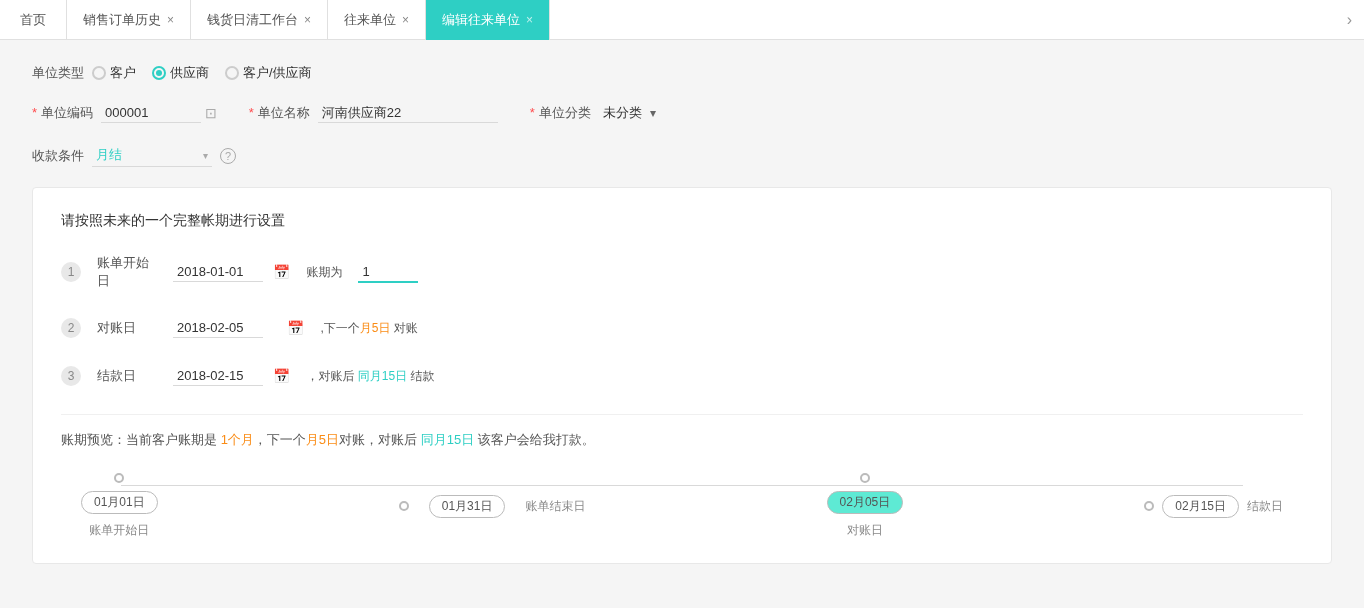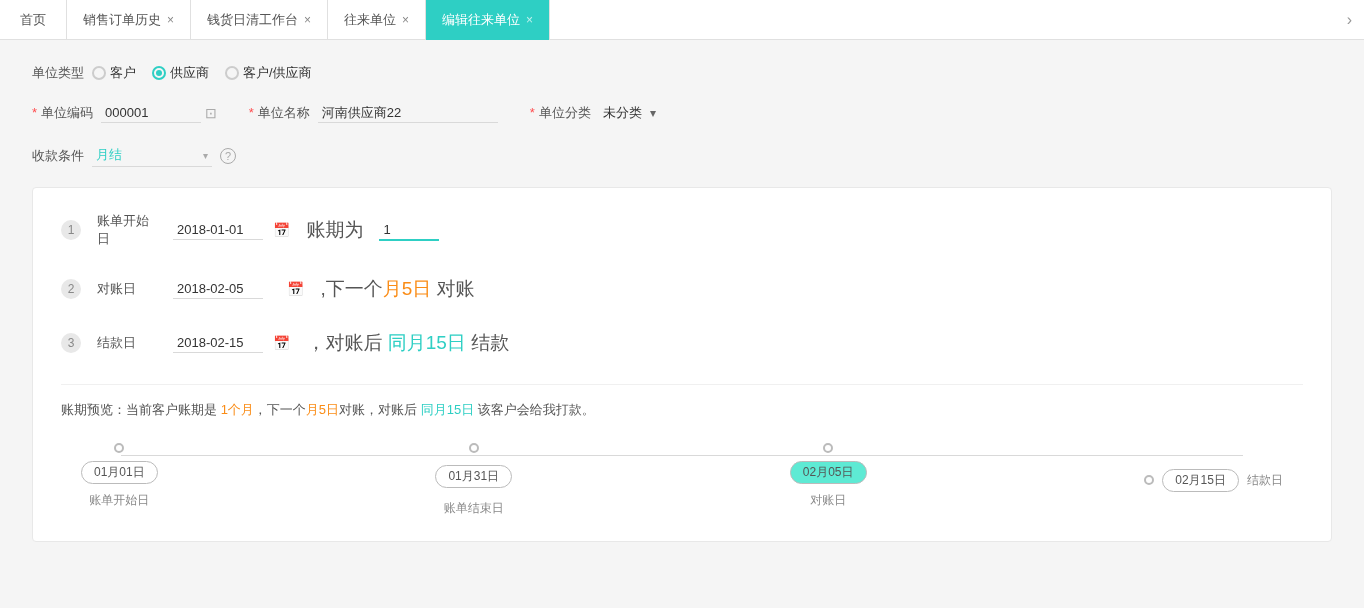--- a/index.html
+++ b/index.html
@@ -223,21 +223,21 @@
       border: none;
       border-bottom: 1px solid #d9d9d9;
       outline: none;
       padding: 2px 4px;
       font-size: 13px;
       color: #333;
       background: transparent;
       width: 90px;
     }
     .period-desc {
-      font-size: 19px;
+      font-size: 12px;
       color: #555;
     }
     .highlight-orange {
       color: #fa8c16;
     }
     .highlight-teal {
       color: #2ecfc4;
     }
     .cal-icon {
       color: #aaa;
@@ -350,20 +350,21 @@
       <span class="form-label">收款条件</span>
       <div class="dropdown-wrapper">
         <span class="dropdown-text">月结</span>
         <span class="dropdown-chevron">▾</span>
       </div>
       <div class="help-icon">?</div>
     </div>
   </div>
 
   <div class="card">
+    <div class="card-title">请按照未来的一个完整帐期进行设置</div>
 
     <div class="period-row">
       <div class="period-num">1</div>
       <div class="period-label">账单开始日</div>
       <div style="display:flex;align-items:center;gap:6px;">
         <input type="text" class="period-date-input" value="2018-01-01" style="">
         <span class="cal-icon">📅</span>
       </div>
       <span class="period-desc">账期为</span>
       <input type="text" class="period-num-input" value="1" style="">
@@ -399,21 +400,21 @@
         <div style="position:absolute; top:12px; left:60px; right:60px; height:1px; background:#d9d9d9;"></div>
 
         <div style="display:flex; justify-content:space-between; position:relative; z-index:1;">
 
           <div style="display:flex;flex-direction:column;align-items:center;gap:8px;">
             <div style="width:10px;height:10px;border-radius:50%;border:2px solid #bbb;background:#fff;"></div>
             <div style="border:1px solid #bbb;border-radius:12px;padding:2px 12px;font-size:12px;color:#555;background:#fff;">01月01日</div>
             <div style="font-size:12px;color:#888;">账单开始日</div>
           </div>
 
-          <div style="display:flex;flex-direction:column;align-items:center;gap:12px;">
+          <div style="display:flex;flex-direction:row;align-items:center;gap:20px;">
             <div style="width:10px;height:10px;border-radius:50%;border:2px solid #bbb;background:#fff;"></div>
             <div style="border:1px solid #bbb;border-radius:12px;padding:2px 12px;font-size:12px;color:#555;background:#fff;">01月31日</div>
             <div style="font-size:12px;color:#888;">账单结束日</div>
           </div>
 
           <div style="display:flex;flex-direction:column;align-items:center;gap:8px;">
             <div style="width:10px;height:10px;border-radius:50%;border:2px solid #bbb;background:#fff;"></div>
             <div style="border:1px solid #bbb;border-radius:12px;padding:2px 12px;font-size:12px;color:#555;background:#5eead4;">02月05日</div>
             <div style="font-size:12px;color:#888;">对账日</div>
           </div>

